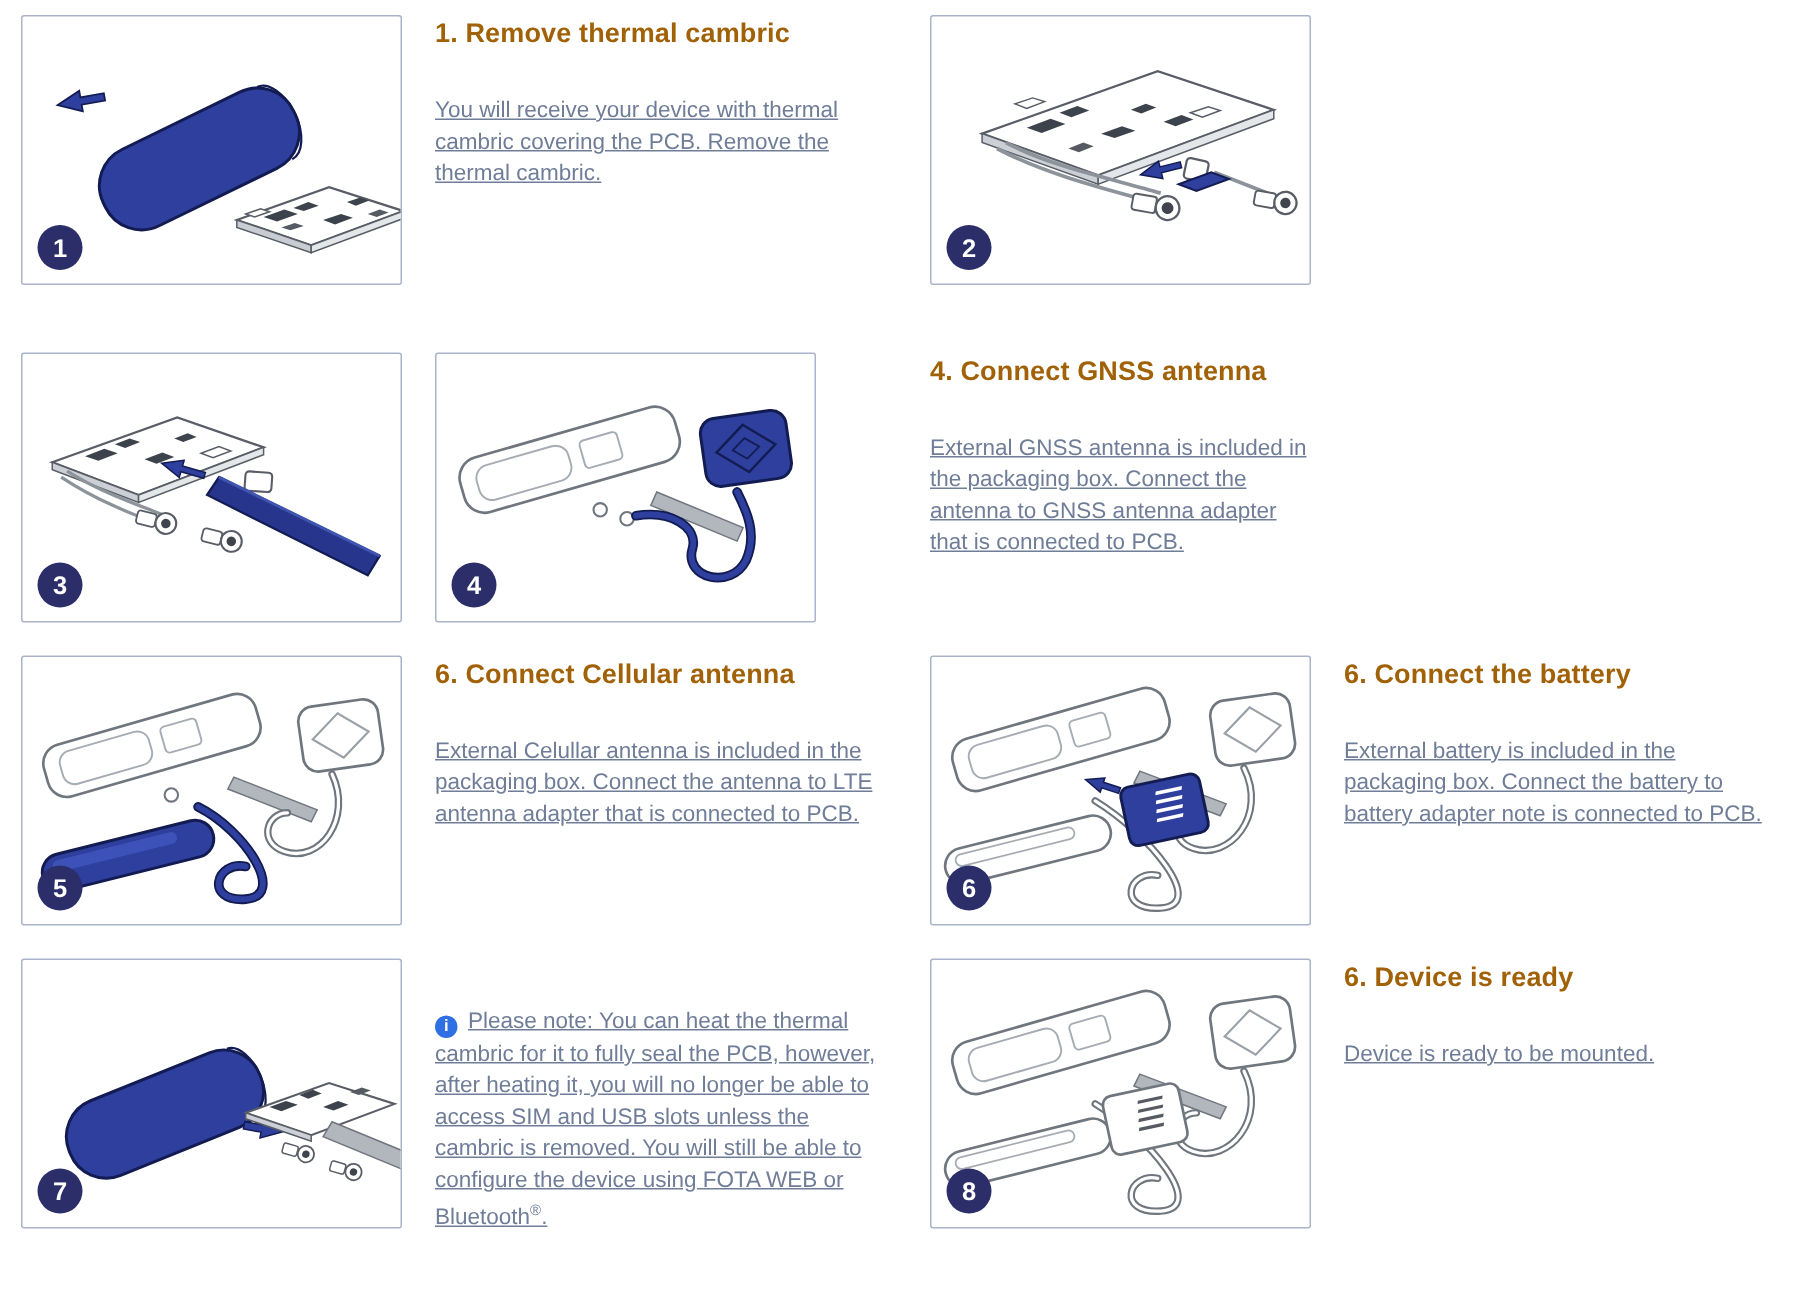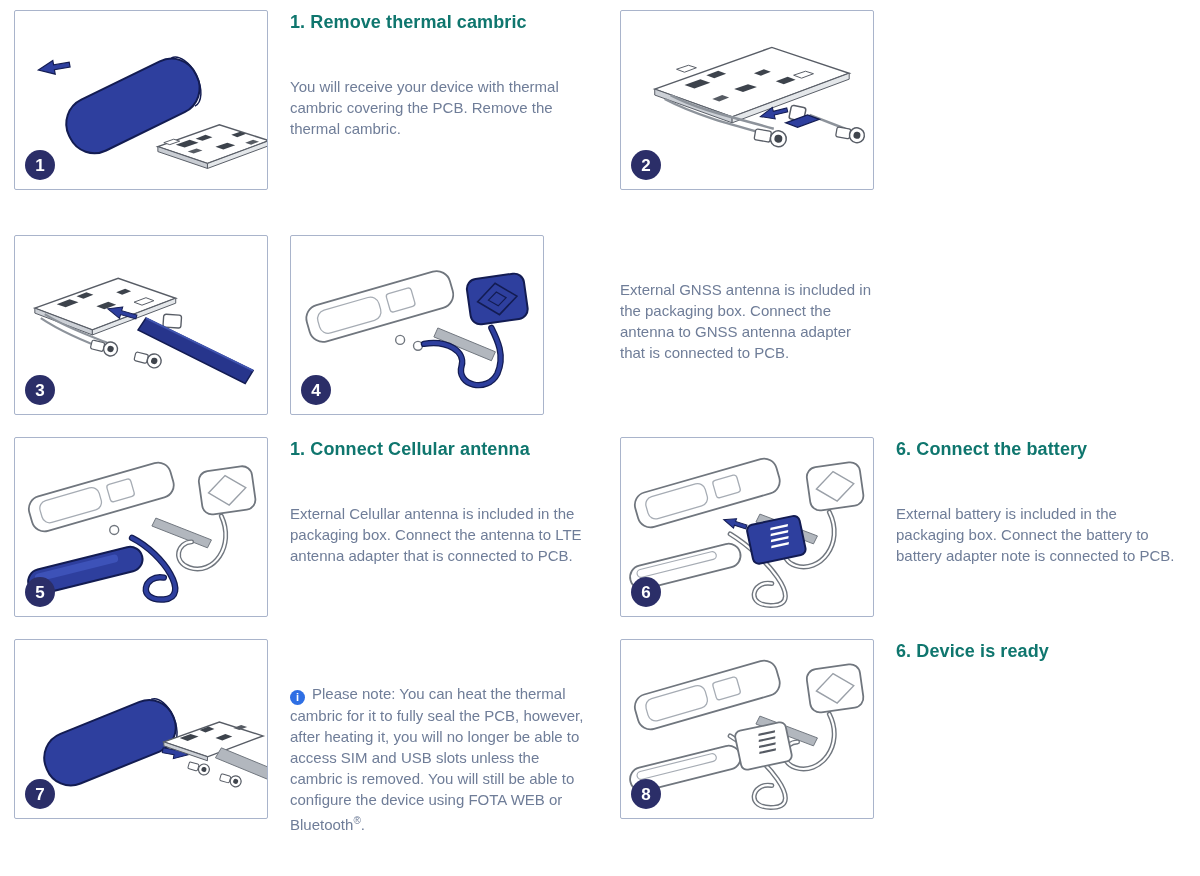--- a/index.html
+++ b/index.html
@@ -30,28 +30,29 @@
   .badge {
     position: absolute; left: 10px; bottom: 9px;
     width: 30px; height: 30px; border-radius: 50%;
     background: #2b2e68; color: #ffffff;
     font-size: 17px; font-weight: bold;
     display: flex; align-items: center; justify-content: center;
     line-height: 1;
   }
   .txt { padding-top: 1px; }
   .txt h2 {
-    font-size: 18px; font-weight: 600; color: #0f766e;
+    font-size: 18px; font-weight: 600; color: #a16207;
     line-height: 22px; letter-spacing: 0.1px;
   }
   .txt p {
-    margin-top: 43px;
+    margin-top: 30px;
     font-size: 15px; line-height: 21px;
     color: #6f7d98;
     max-width: 300px;
+    text-decoration: underline;
   }
   .note-icon {
     display: inline-flex; align-items: center; justify-content: center;
     width: 15px; height: 15px; border-radius: 50%;
     background: #2f6fe4; color: #ffffff;
     font-size: 11px; font-weight: bold; font-style: normal;
     vertical-align: -2px; margin-right: 7px;
   }
   sup { font-size: 10px; }
 </style>
@@ -185,20 +186,21 @@
         <path d="M134 108 C 158 104 176 116 172 130 C 166 150 198 158 208 138 C 216 120 208 104 202 92" fill="none" stroke="#2e3f9e" stroke-width="4" stroke-linecap="round"></path>
         <g transform="translate(176,44) rotate(-8)">
           <rect x="0" y="0" width="58" height="46" rx="10" fill="#2e3f9e" stroke="#131c52" stroke-width="2"></rect>
           <path d="M9 23 L29 7 L49 23 L29 39 Z" fill="none" stroke="#131c52" stroke-width="1.6"></path>
           <path d="M20 23 L29 16 L38 23 L29 30 Z" fill="none" stroke="#131c52" stroke-width="1.2"></path>
         </g>
       </svg>
       <figcaption class="badge">4</figcaption>
     </figure>
     <div class="txt col2">
+      <h2>4. Connect GNSS antenna</h2>
       <p>External GNSS antenna is included in the packaging box. Connect the antenna to GNSS antenna adapter that is connected to PCB.</p>
     </div>
   </div>
 
   <div class="row r3">
 
     <figure class="imgbox col1">
       <svg viewBox="0 0 254 178">
         <g transform="rotate(-16 90 62)">
           <rect x="14" y="40" width="148" height="36" rx="13" fill="#ffffff" stroke="#70767e" stroke-width="1.8"></rect>
@@ -216,21 +218,21 @@
         <path d="M118 100 C 150 116 178 160 150 162 C 122 164 130 136 150 140" fill="none" stroke="#131c52" stroke-width="6.5" stroke-linecap="round"></path>
         <path d="M118 100 C 150 116 178 160 150 162 C 122 164 130 136 150 140" fill="none" stroke="#2e3f9e" stroke-width="4" stroke-linecap="round"></path>
         <g transform="rotate(-14 80 132)">
           <rect x="12" y="118" width="118" height="25" rx="12.5" fill="#2e3f9e" stroke="#131c52" stroke-width="2"></rect>
           <rect x="20" y="122" width="86" height="8" rx="4" fill="#3d52b8"></rect>
         </g>
       </svg>
       <figcaption class="badge">5</figcaption>
     </figure>
     <div class="txt col1">
-      <h2>1. Connect Cellular antenna</h2>
+      <h2>6. Connect Cellular antenna</h2>
       <p>External Celullar antenna is included in the packaging box. Connect the antenna to LTE antenna adapter that is connected to PCB.</p>
     </div>
 
     <figure class="imgbox col2">
       <svg viewBox="0 0 254 178">
         <g transform="rotate(-16 90 58)">
           <rect x="14" y="36" width="148" height="36" rx="13" fill="#ffffff" stroke="#70767e" stroke-width="1.8"></rect>
           <rect x="25" y="42" width="62" height="23" rx="8" fill="none" stroke="#a6acb4" stroke-width="1.3"></rect>
           <rect x="96" y="44" width="25" height="18" rx="3" fill="none" stroke="#a6acb4" stroke-width="1.3"></rect>
         </g>
@@ -332,16 +334,17 @@
             <line x1="27" y1="14" x2="44" y2="14"></line>
             <line x1="28" y1="20" x2="45" y2="20"></line>
             <line x1="29" y1="26" x2="46" y2="26"></line>
           </g>
         </g>
       </svg>
       <figcaption class="badge">8</figcaption>
     </figure>
     <div class="txt col2">
       <h2>6. Device is ready</h2>
+      <p>Device is ready to be mounted.</p>
     </div>
   </div>
 
 </div>
 
 </body></html>

